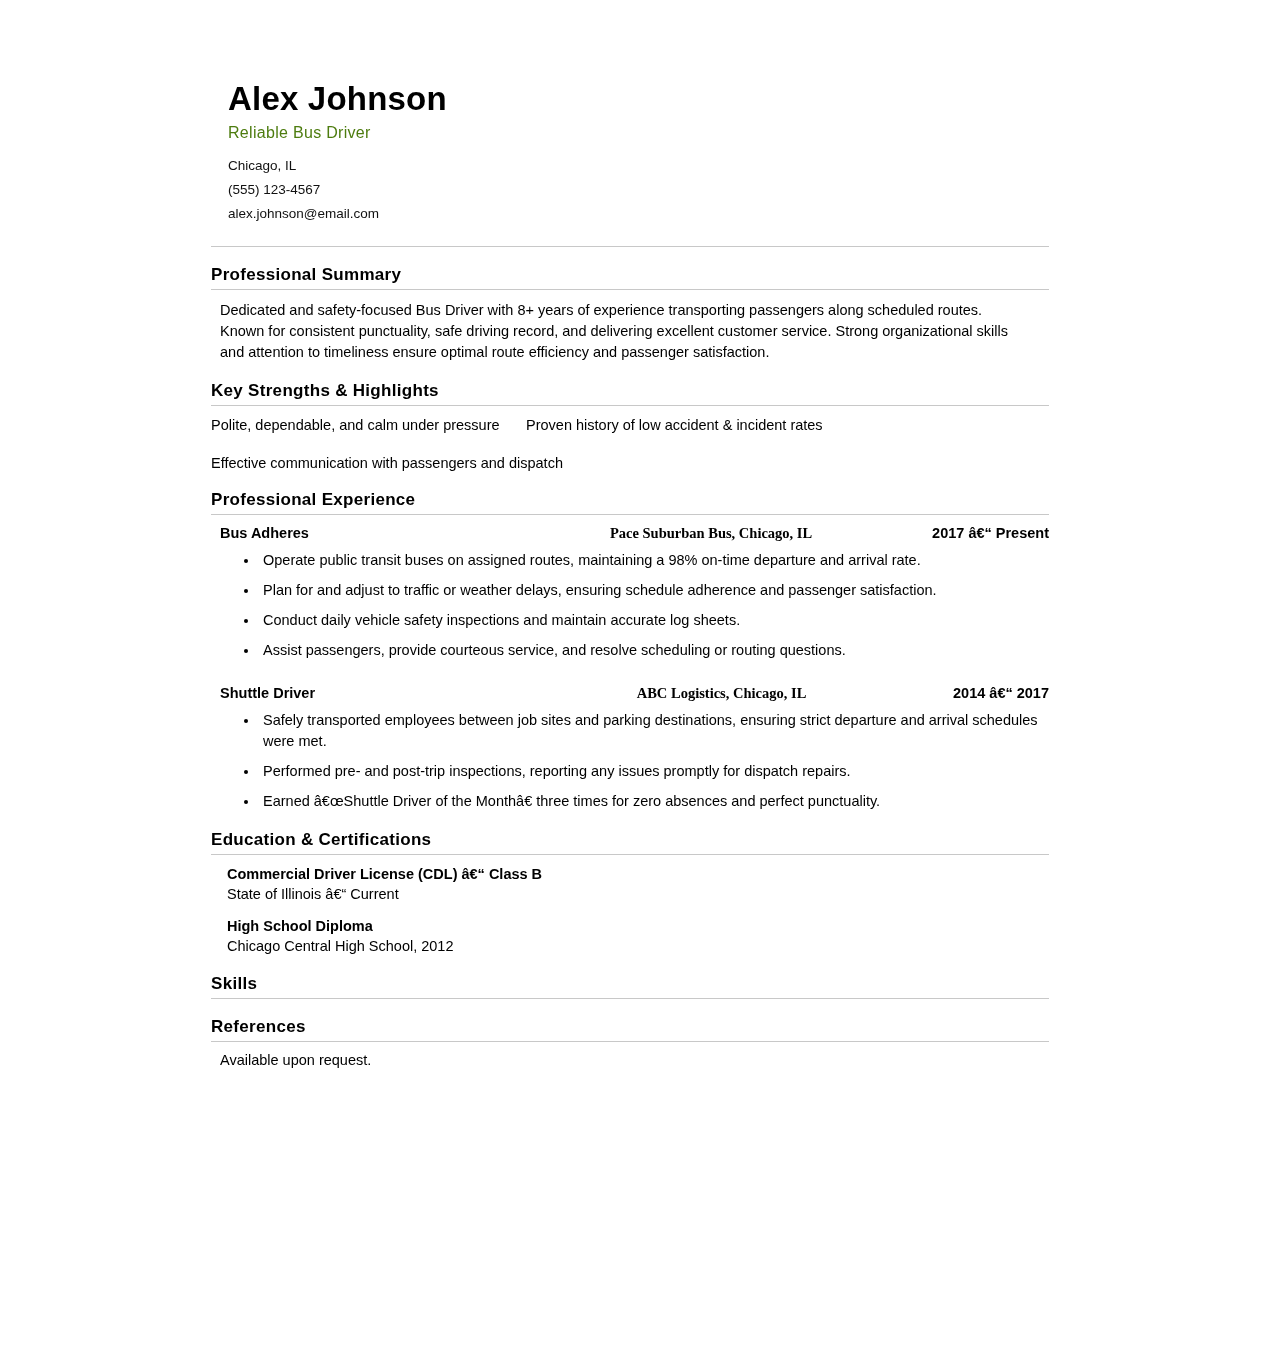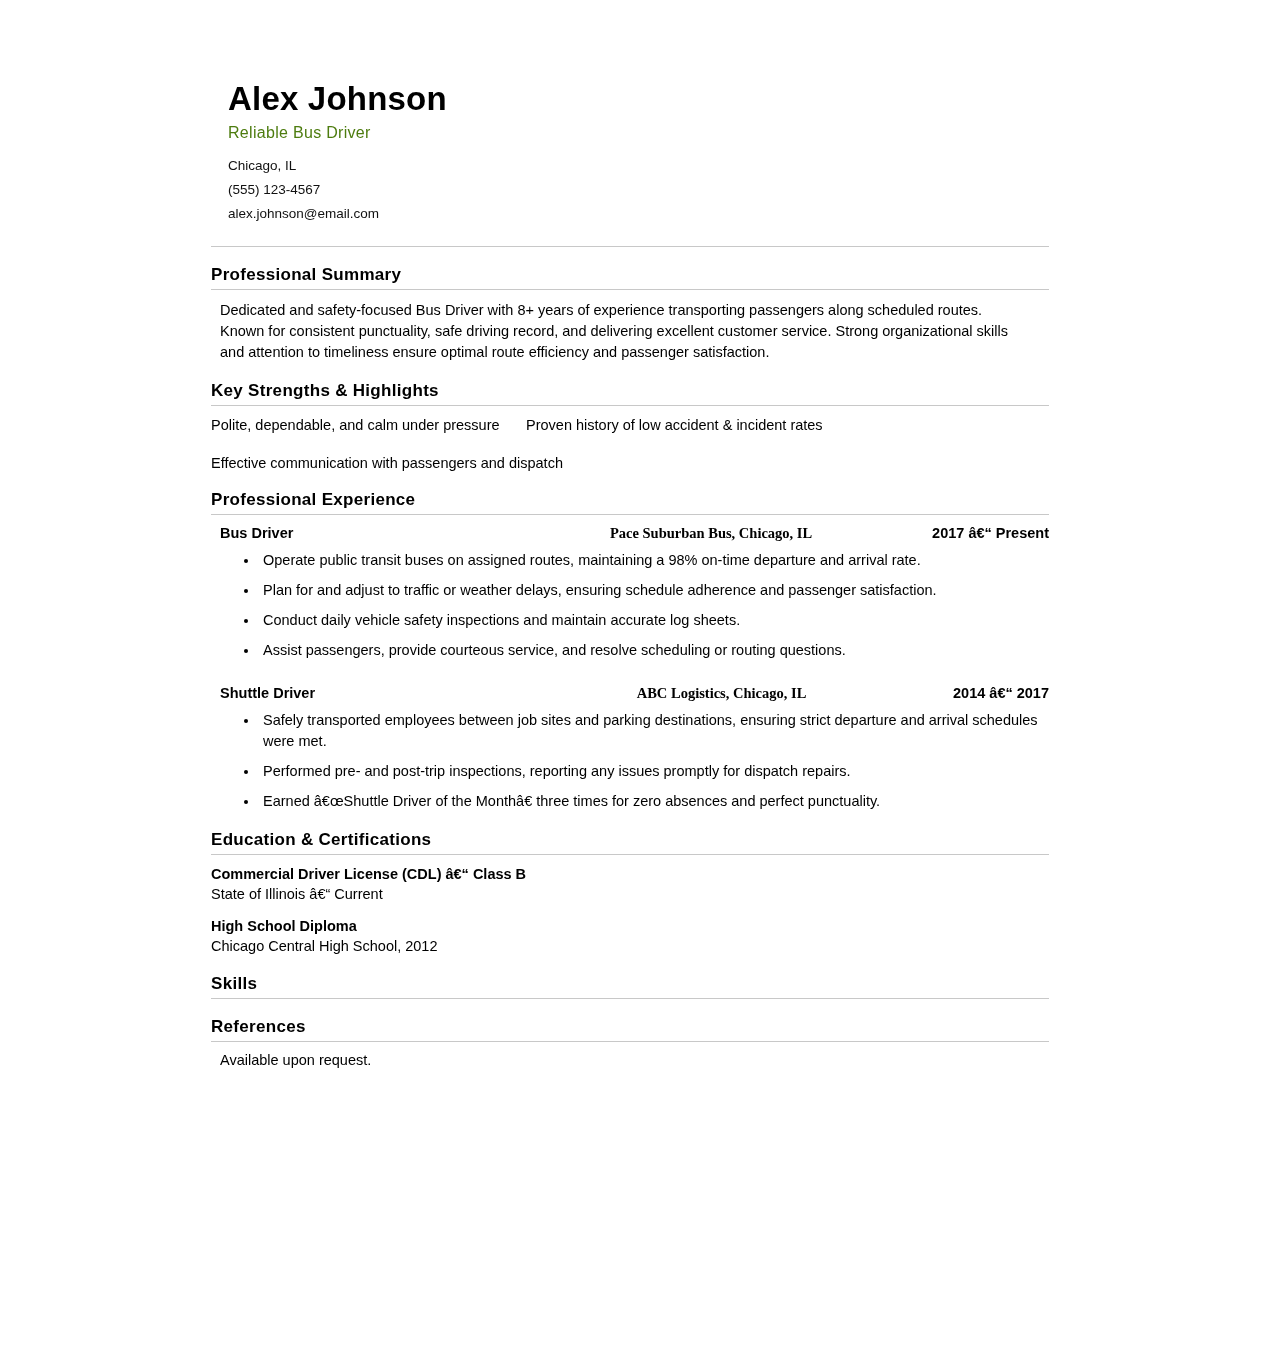--- a/index.html
+++ b/index.html
@@ -112,21 +112,21 @@
     font-size: 14.5px;
     line-height: 1.45;
     margin-bottom: 9px;
     padding-left: 4px;
     max-width: 790px;
   }
   ul.bullets li:last-child {
     margin-bottom: 2px;
   }
   .edu-item {
-    margin: 0 0 13px 0;
+    margin: 0 0 13px 16px;
   }
   .edu-title {
     font-size: 14.5px;
     font-weight: bold;
     line-height: 1.35;
   }
   .edu-sub {
     font-size: 14.5px;
     line-height: 1.35;
   }
@@ -172,21 +172,21 @@
         </div>
       </div>
     </div>
 
     <div class="section">
       <h2 class="section-title">Professional Experience</h2>
       <hr class="section-rule">
 
       <div>
         <div class="job-header">
-          <span class="job-title">Bus Driver</span>
+          <span class="job-title">Bus Adheres</span>
           <span class="job-company">Pace Suburban Bus, Chicago, IL</span>
           <span class="job-dates">2017 â€“ Present</span>
         </div>
         <ul class="bullets">
           <li>Operate public transit buses on assigned routes, maintaining a 98% on-time departure and arrival rate.</li>
           <li>Plan for and adjust to traffic or weather delays, ensuring schedule adherence and passenger satisfaction.</li>
           <li>Conduct daily vehicle safety inspections and maintain accurate log sheets.</li>
           <li>Assist passengers, provide courteous service, and resolve scheduling or routing questions.</li>
         </ul>
       </div>

